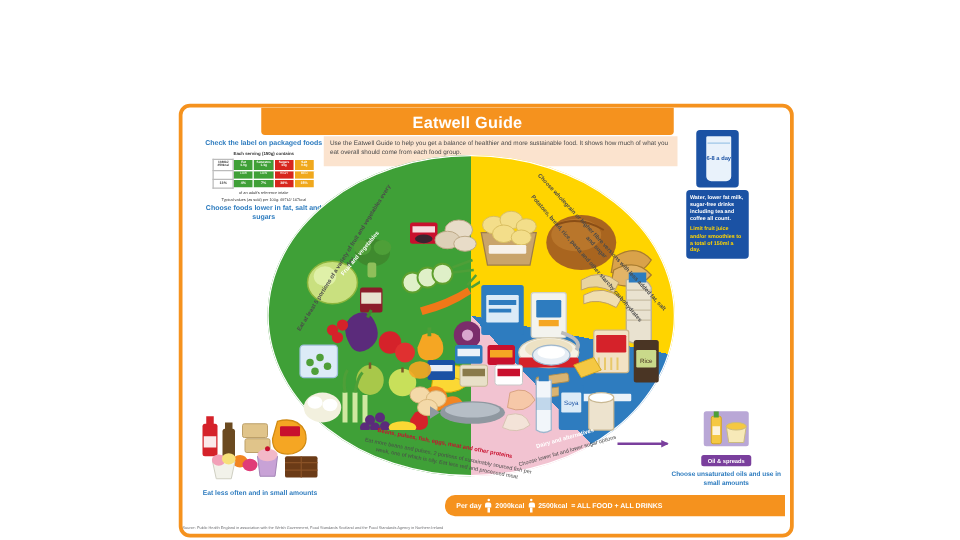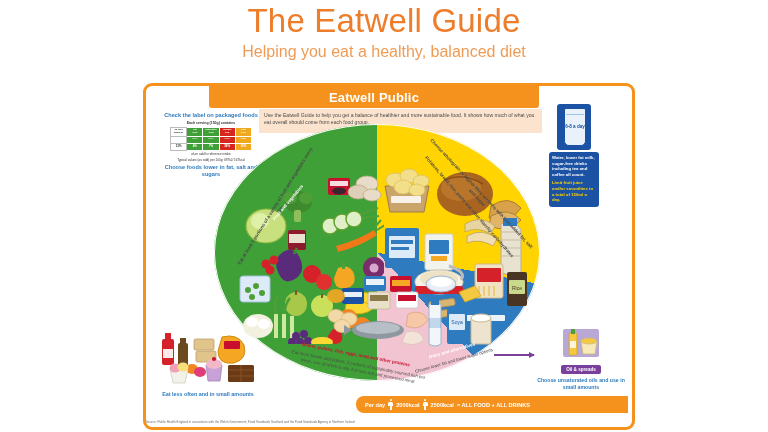--- a/index.html
+++ b/index.html
@@ -127,30 +127,26 @@
 
   .source{
     position:absolute;left:146px;top:420px;width:420px;color:#6d6e71;font-size:3.1px;line-height:4px;
   }
 </style>
 </head>
 <body>
 
 <div class="page">
 
-  <div class="headline">
-    <h1>The Eatwell Guide</h1>
-    <h2>Helping you eat a healthy, balanced diet</h2>
-  </div>
 
   <div class="poster">
     <div class="poster-inner">
 
       <div class="title-band">
-        <span>Eatwell Public</span>
+        <span>Eatwell Guide</span>
       </div>
 
       <div class="intro">
         <p>Use the Eatwell Guide to help you get a balance of healthier and more sustainable food. It shows how much of what you eat overall should come from each food group.</p>
       </div>
 
       <div class="label-panel">
         <div class="hdr">Check the label on packaged foods</div>
         <div class="sub">Each serving (150g) contains</div>
         <table class="tl">

